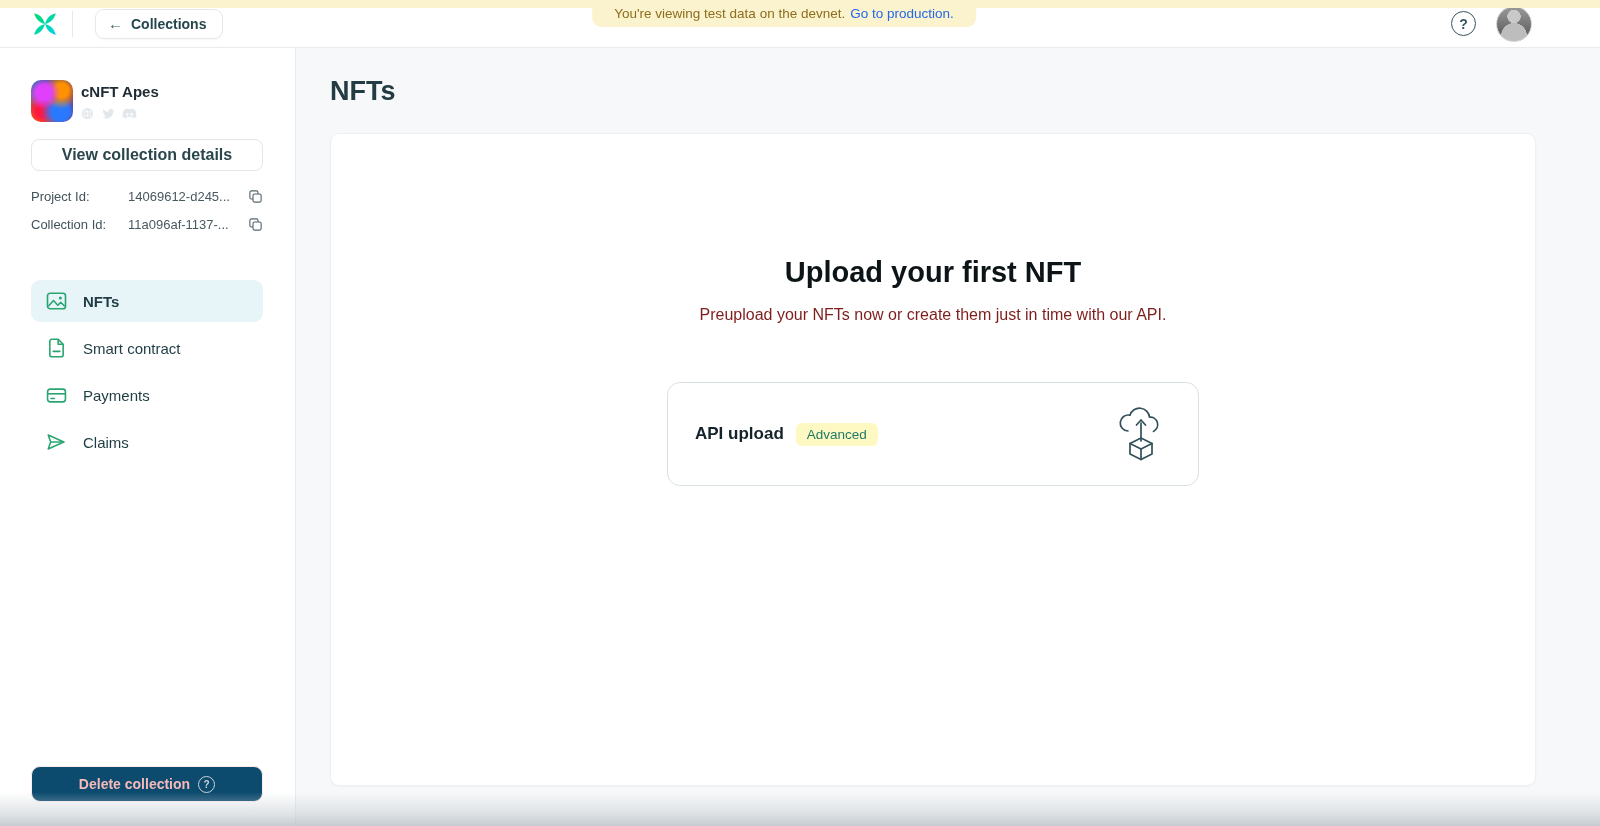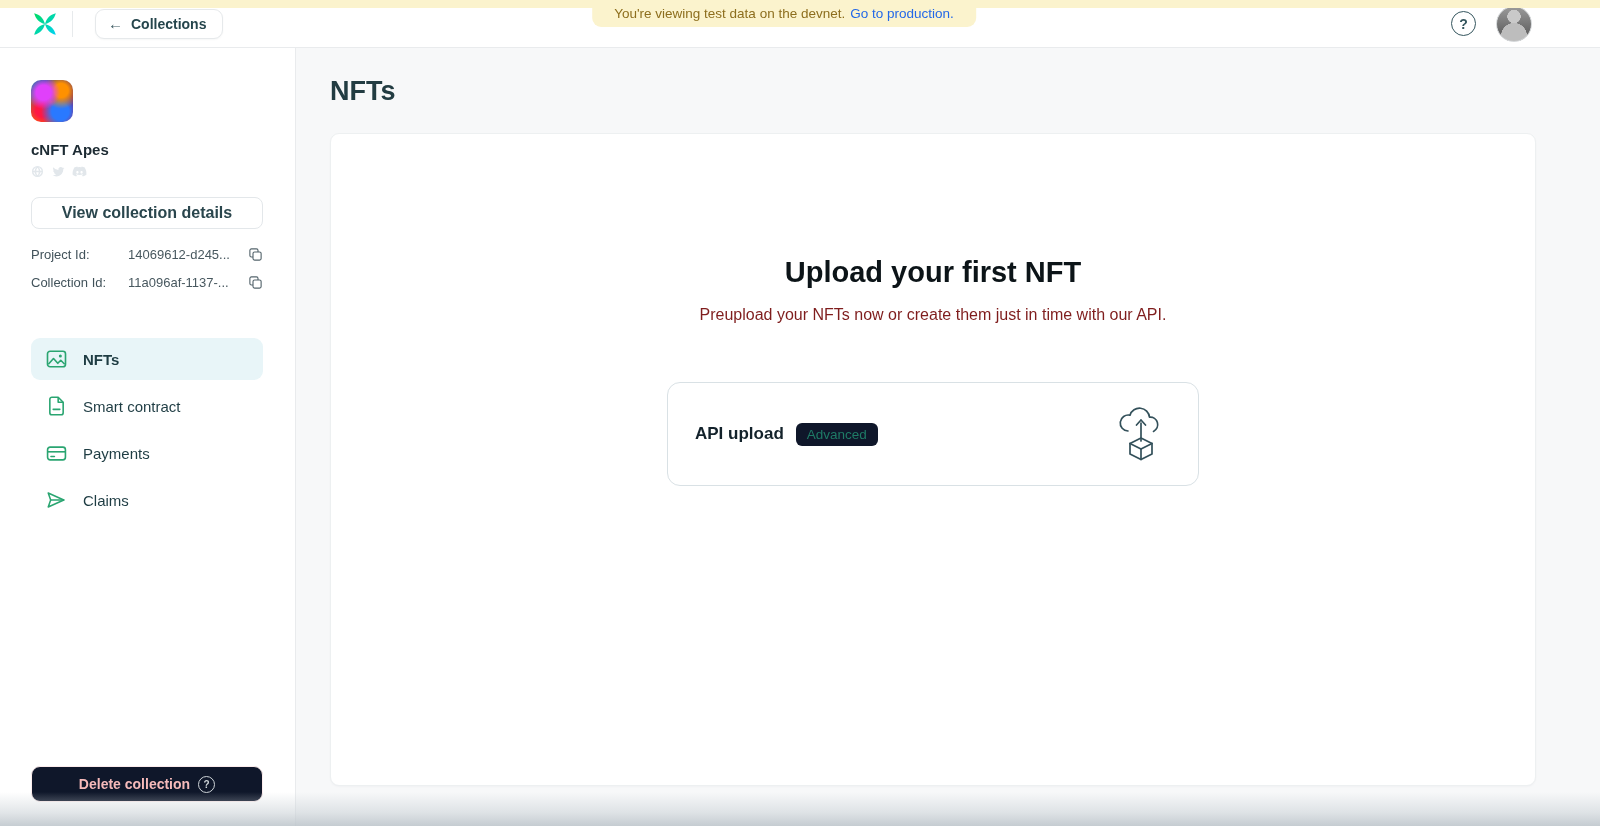--- a/index.html
+++ b/index.html
@@ -55,21 +55,21 @@
       linear-gradient(180deg, #9a9a9a 0%, #6f6f6f 60%, #555 100%);
     border: 1px solid #d5d8da;
   }
 
   
   .sidebar {
     position: absolute; top: 48px; left: 0; bottom: 0; width: 296px;
     background: #ffffff; border-right: 1px solid #e9ebed;
     padding: 32px 32px 0 31px;
   }
-  .coll-head { display: flex; gap: 16px; flex-direction: column; }
+  .coll-head { display: flex; gap: 8px; }
   .coll-avatar {
     width: 42px; height: 42px; border-radius: 10px; flex: none;
     background:
       radial-gradient(circle at 30% 30%, #e040fb 0 18%, transparent 40%),
       radial-gradient(circle at 72% 25%, #ff9100 0 16%, transparent 42%),
       radial-gradient(circle at 70% 75%, #2979ff 0 20%, transparent 45%),
       radial-gradient(circle at 28% 72%, #ff1744 0 16%, transparent 40%),
       conic-gradient(from 40deg, #311b92, #ad1457, #ff6f00, #00838f, #311b92);
   }
   .coll-name { font-size: 15px; font-weight: 700; color: #1d2b33; margin-top: 3px; }
@@ -91,21 +91,21 @@
   .nav-item {
     display: flex; align-items: center; gap: 16px;
     height: 42px; padding: 0 14px; border-radius: 9px; cursor: pointer;
     font-size: 15px; color: #1e3c43; font-weight: 500;
   }
   .nav-item.active { background: #e8f5f8; font-weight: 700; }
   .nav-item .nav-icon { display: flex; width: 22px; justify-content: center; }
 
   .delete-btn {
     position: absolute; bottom: 24px; left: 31px; width: 232px; height: 36px;
-    background: #0f172a; border: 1px solid #fcecec; border-radius: 9px;
+    background: #0c4a6e; border: 1px solid #fcecec; border-radius: 9px;
     display: flex; align-items: center; justify-content: center; gap: 8px;
     font-size: 14px; font-weight: 700; color: #f6baba; cursor: default;
   }
   .delete-help {
     width: 17px; height: 17px; border-radius: 50%; border: 1.4px solid #ced4d8;
     color: #ced4d8; font-size: 10px; font-weight: 700;
     display: flex; align-items: center; justify-content: center;
   }
 
   
@@ -127,21 +127,21 @@
   .options { margin-top: 58px; display: flex; flex-direction: column; gap: 29px; }
   .option-card {
     width: 532px; height: 104px; background: #fff;
     border: 1px solid #d9e1e5; border-radius: 13px; cursor: pointer;
     display: flex; align-items: center; padding: 0 30px 0 27px;
   }
   .option-text { display: flex; flex-direction: column; gap: 10px; }
   .option-title-row { display: flex; align-items: center; gap: 12px; }
   .option-title { font-size: 17px; font-weight: 700; color: #13222b; }
   .option-badge {
-    background: #0f172a; color: #1e7b66; font-size: 13.5px; font-weight: 500;
+    background: #fef9c3; color: #1e7b66; font-size: 13.5px; font-weight: 500;
     padding: 4px 11px; border-radius: 6px;
   }
   .option-desc { font-size: 15.5px; color: #4d6971; }
   .option-icon { margin-left: auto; display: flex; }
 
   
   .bottom-fade {
     position: absolute; left: 0; right: 0; bottom: 0; height: 34px; z-index: 40;
     background: linear-gradient(180deg, rgba(214,220,224,0) 0%, rgba(202,209,214,0.55) 60%, rgba(188,196,202,0.85) 100%);
     pointer-events: none;

